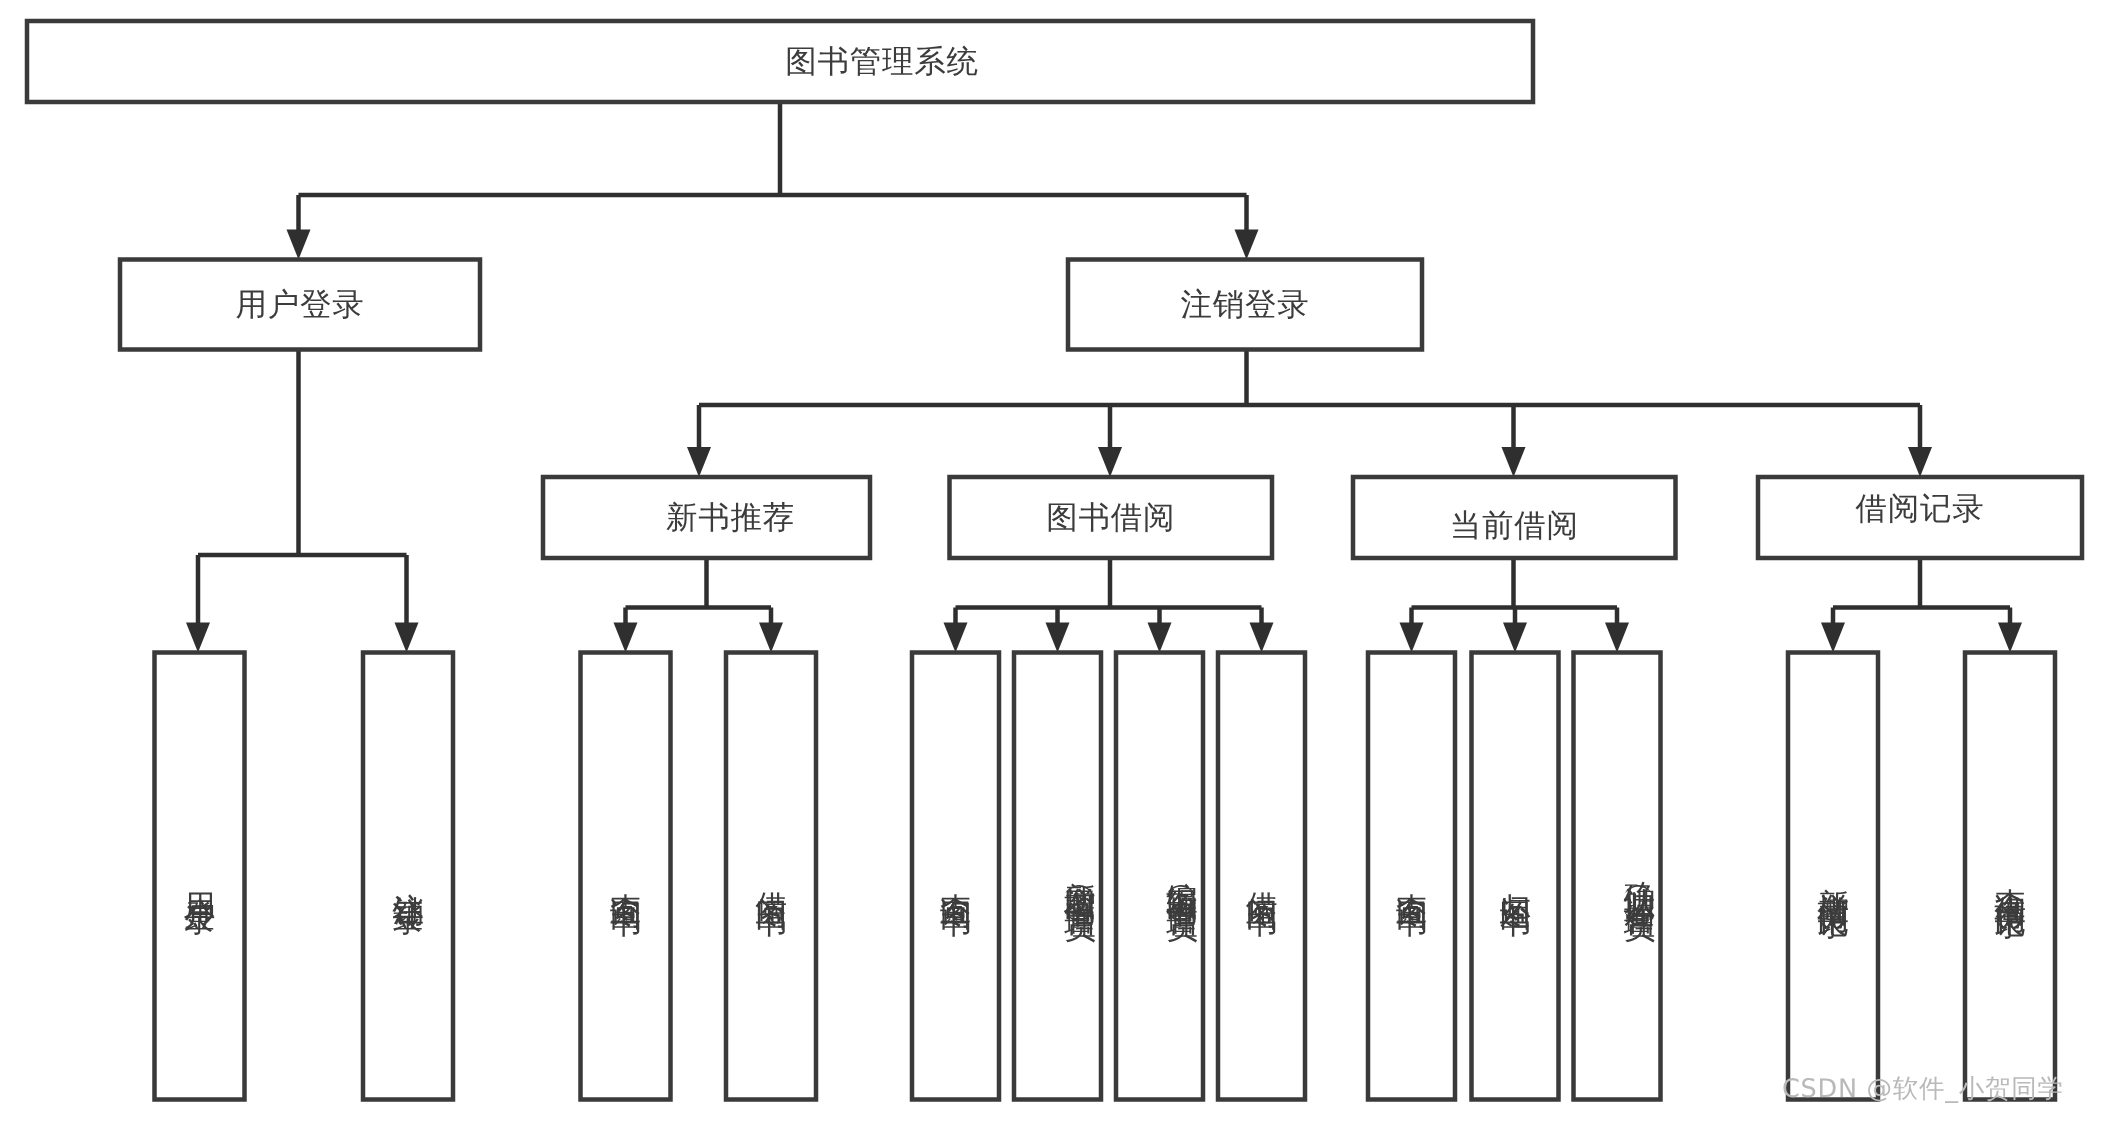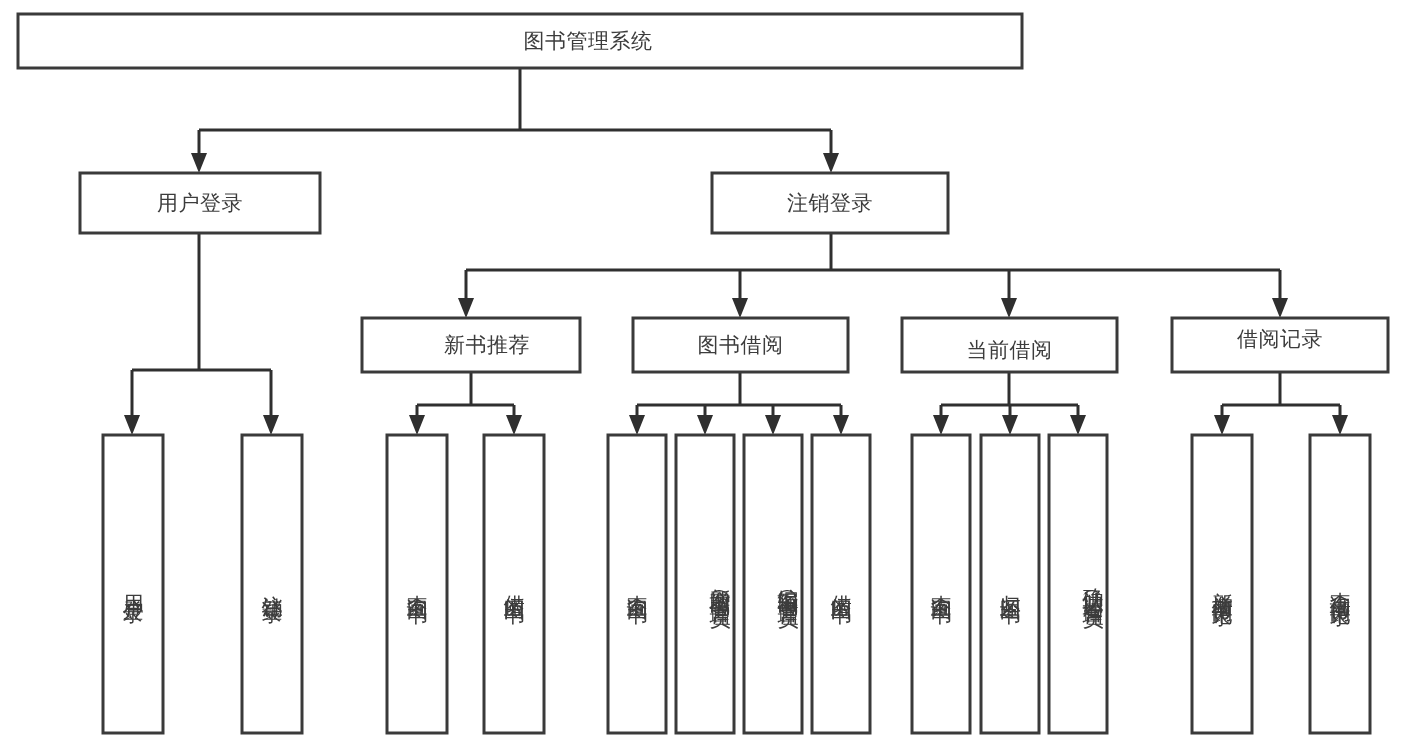--- a/index.html
+++ b/index.html
@@ -168,13 +168,14 @@
       <div class="node-label vertical" style="left: 608px; top: 435px; width: 58px; height: 298px;">查询图书</div>
       <div class="node-label vertical align-top" style="left: 676px; top: 435px; width: 58px; height: 298px;">新增图书（管理员）</div>
       <div class="node-label vertical align-top" style="left: 744px; top: 435px; width: 58px; height: 298px;">编辑图书（管理员）</div>
       <div class="node-label vertical" style="left: 812px; top: 435px; width: 58px; height: 298px;">借阅图书</div>
       <div class="node-label vertical" style="left: 912px; top: 435px; width: 58px; height: 298px;">查询图书</div>
       <div class="node-label vertical" style="left: 981px; top: 435px; width: 58px; height: 298px;">归还图书</div>
       <div class="node-label vertical align-top" style="left: 1049px; top: 435px; width: 58px; height: 298px;">确认归还（管理员）</div>
       <div class="node-label vertical" style="left: 1192px; top: 435px; width: 60px; height: 298px;">新增借阅记录</div>
       <div class="node-label vertical" style="left: 1310px; top: 435px; width: 60px; height: 298px;">查询借阅记录</div>
     </div>
+  <div class="watermark" style="left: 1188px; top: 714px;">CSDN @软件_小贺同学</div>
 </div>
 
 </body></html>

